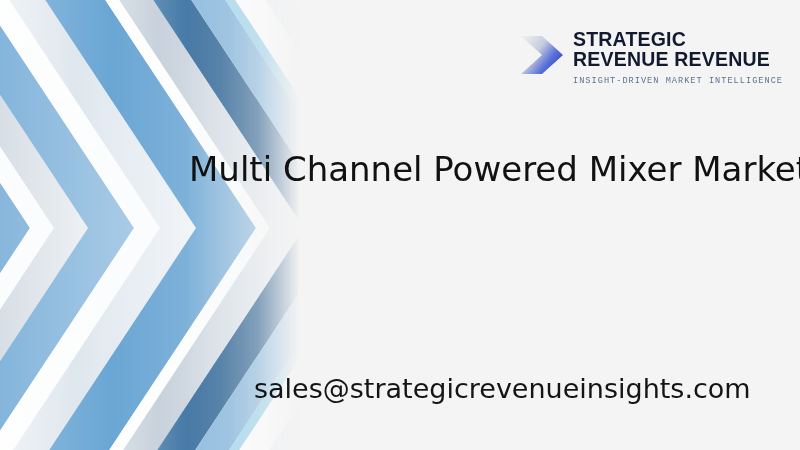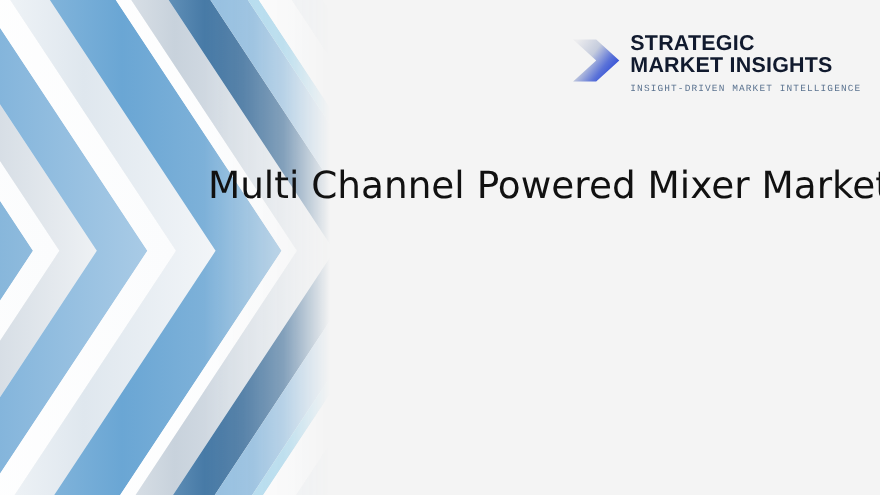--- a/index.html
+++ b/index.html
@@ -189,21 +189,22 @@
           <stop offset="0%" stop-color="#ececee"></stop>
           <stop offset="38%" stop-color="#c5ccdd"></stop>
           <stop offset="68%" stop-color="#5a72d8"></stop>
           <stop offset="100%" stop-color="#1a3ad6"></stop>
         </linearGradient>
       </defs>
       <path d="M 2 6 L 23 6 L 44 25 L 23 44 L 2 44 L 23 25 Z" fill="url(#logoGrad)"></path>
     </svg>
     <div id="logo-text-block">
       <div class="logo-line">STRATEGIC</div>
-      <div class="logo-line">MARKET INSIGHTS</div>
+      <div class="logo-line">REVENUE REVENUE</div>
       <div id="logo-tagline">INSIGHT-DRIVEN MARKET INTELLIGENCE</div>
     </div>
   </div>
 
   <div id="report-title">Multi Channel Powered Mixer Market</div>
 
+  <div id="contact-email">sales@strategicrevenueinsights.com</div>
 
 </div>
 
 </body></html>

